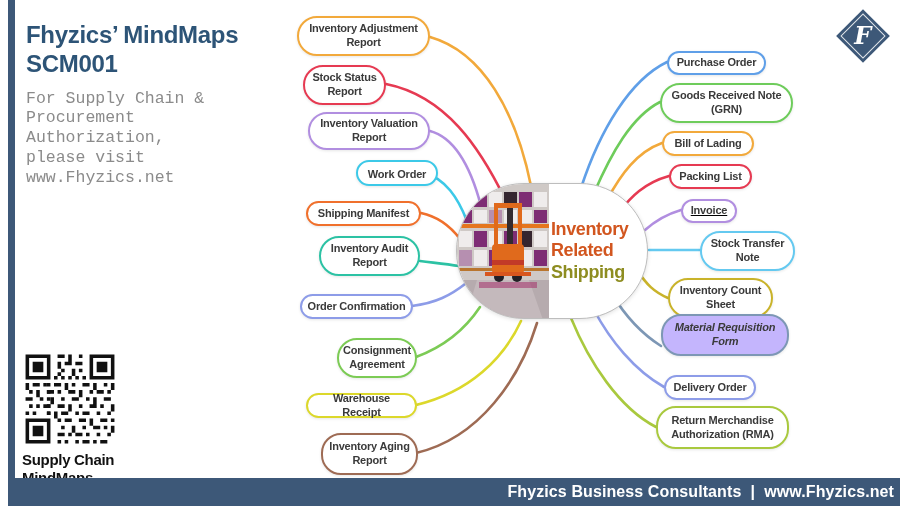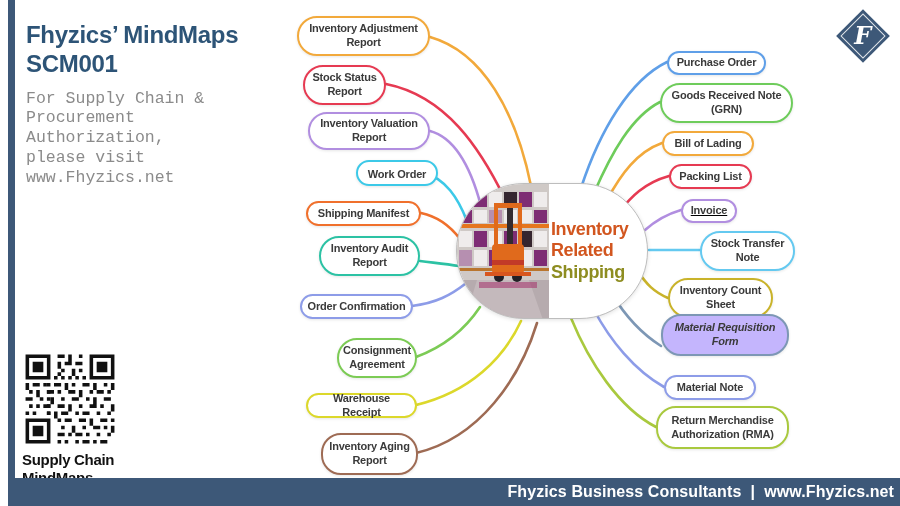--- a/index.html
+++ b/index.html
@@ -157,21 +157,21 @@
   <div class="node" style="left: 692px; top: 231px; width: 95px; height: 40px; border-color: rgb(100, 201, 240);">
     <span>Stock Transfer Note</span>
     </div>
   <div class="node" style="left: 660px; top: 278px; width: 105px; height: 40px; border-color: rgb(201, 179, 42);">
     <span>Inventory Count Sheet</span>
     </div>
   <div class="node" style="left: 653px; top: 314px; width: 128px; height: 42px; border-color: rgb(125, 151, 181); background-color: #c4b5fd; font-style: italic;">
     <span>Material Requisition Form</span>
     </div>
   <div class="node" style="left: 656px; top: 375px; width: 92px; height: 25px; border-color: rgb(141, 156, 232);">
-    <span>Material Note</span>
+    <span>Delivery Order</span>
     </div>
   <div class="node" style="left: 648px; top: 406px; width: 133px; height: 43px; border-color: rgb(169, 201, 62);">
     <span>Return Merchandise Authorization (RMA)</span>
     </div>
 
   <div class="center-topic">
     <svg class="center-photo" viewBox="0 0 92 136" preserveAspectRatio="none">
       <rect x="0" y="0" width="92" height="136" fill="#cfc9c6"></rect>
 
       <rect x="2" y="8" width="13" height="15" fill="#efecec"></rect>

